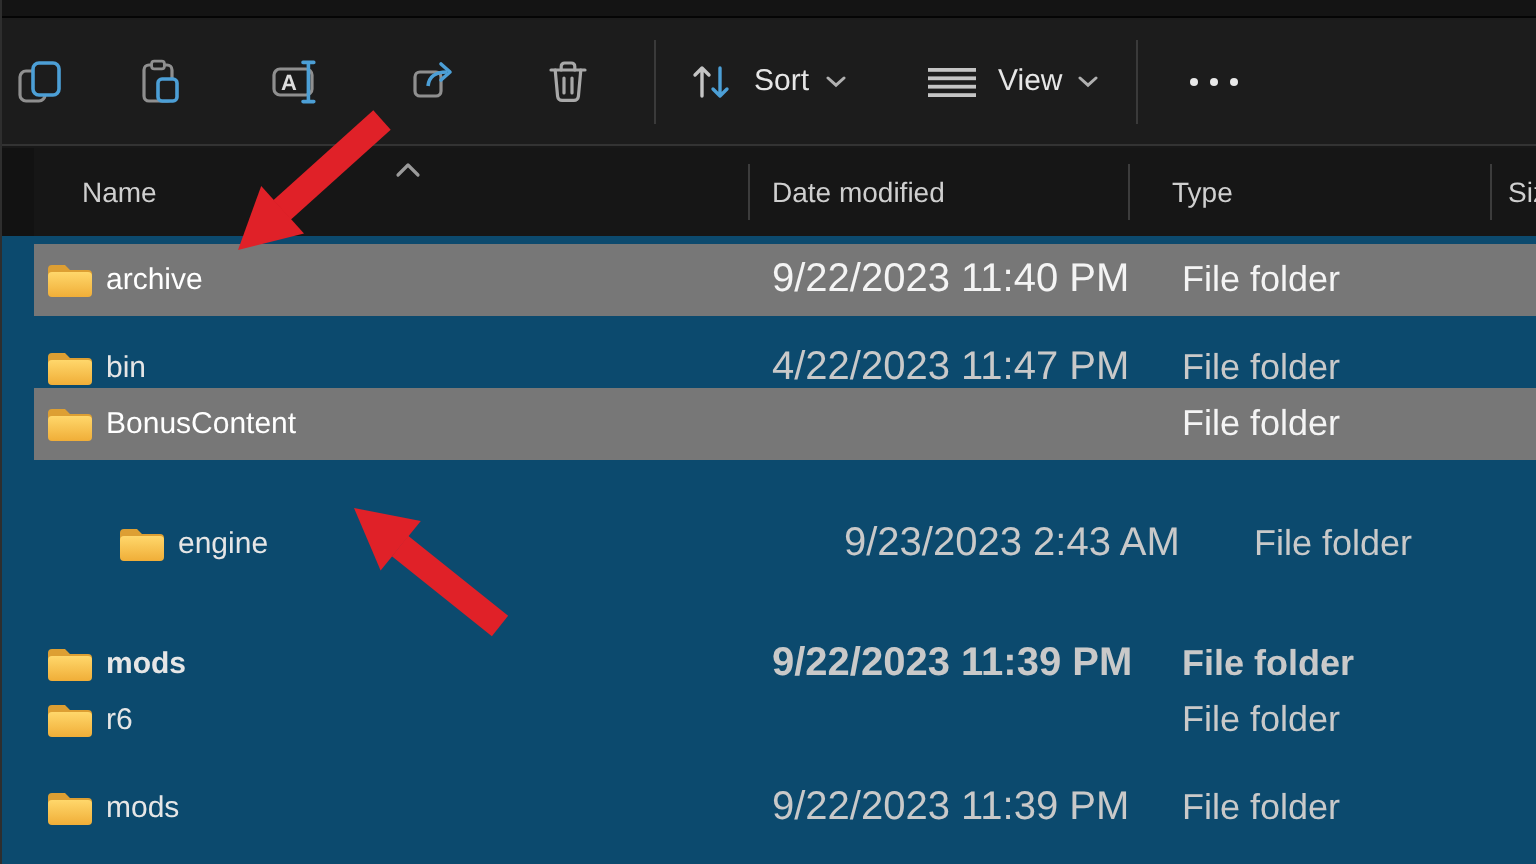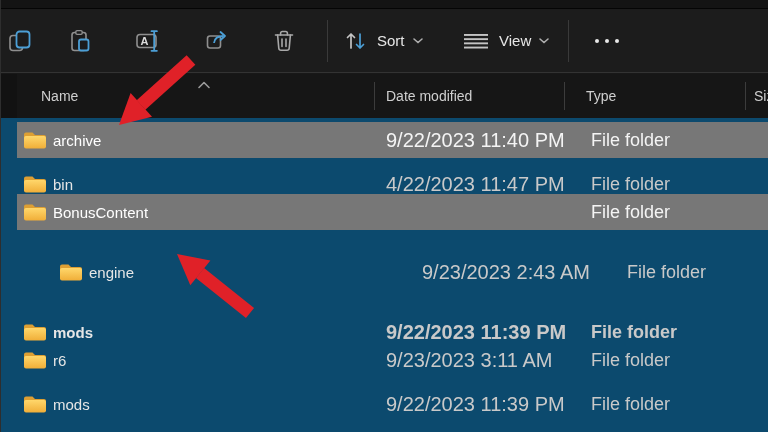--- a/index.html
+++ b/index.html
@@ -238,21 +238,20 @@
 
     <div class="row" style="top:220px;">
 
       <span class="cell ficon">
         <svg width="24" height="19" viewBox="0 0 24 19">
             <path d="M1 4 a2 2 0 0 1 2 -2 h6.5 l2.5 2.5 h9 a2 2 0 0 1 2 2 v2 H1 Z" fill="#dd9f33"></path>
             <rect x="1" y="5.5" width="22" height="12.5" rx="2" fill="url(#fg0)"></rect>
           </svg>
       </span>
       <span class="cell name">r6</span>
-      <span class="cell date">9/23/2023 3:11 AM</span>
       <span class="cell type">File folder</span>
     </div>
 
     <div class="row" style="top:264px;">
 
       <span class="cell ficon">
         <svg width="24" height="19" viewBox="0 0 24 19">
             <path d="M1 4 a2 2 0 0 1 2 -2 h6.5 l2.5 2.5 h9 a2 2 0 0 1 2 2 v2 H1 Z" fill="#dd9f33"></path>
             <rect x="1" y="5.5" width="22" height="12.5" rx="2" fill="url(#fg0)"></rect>
           </svg>

